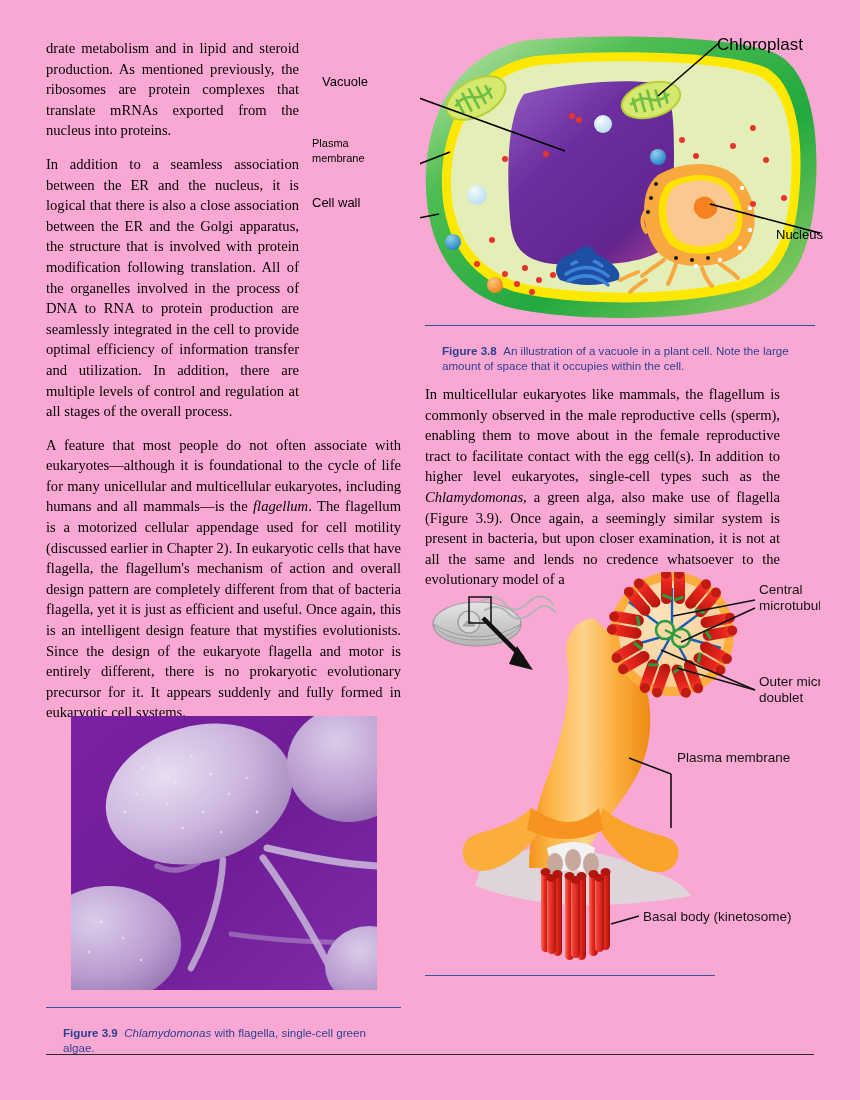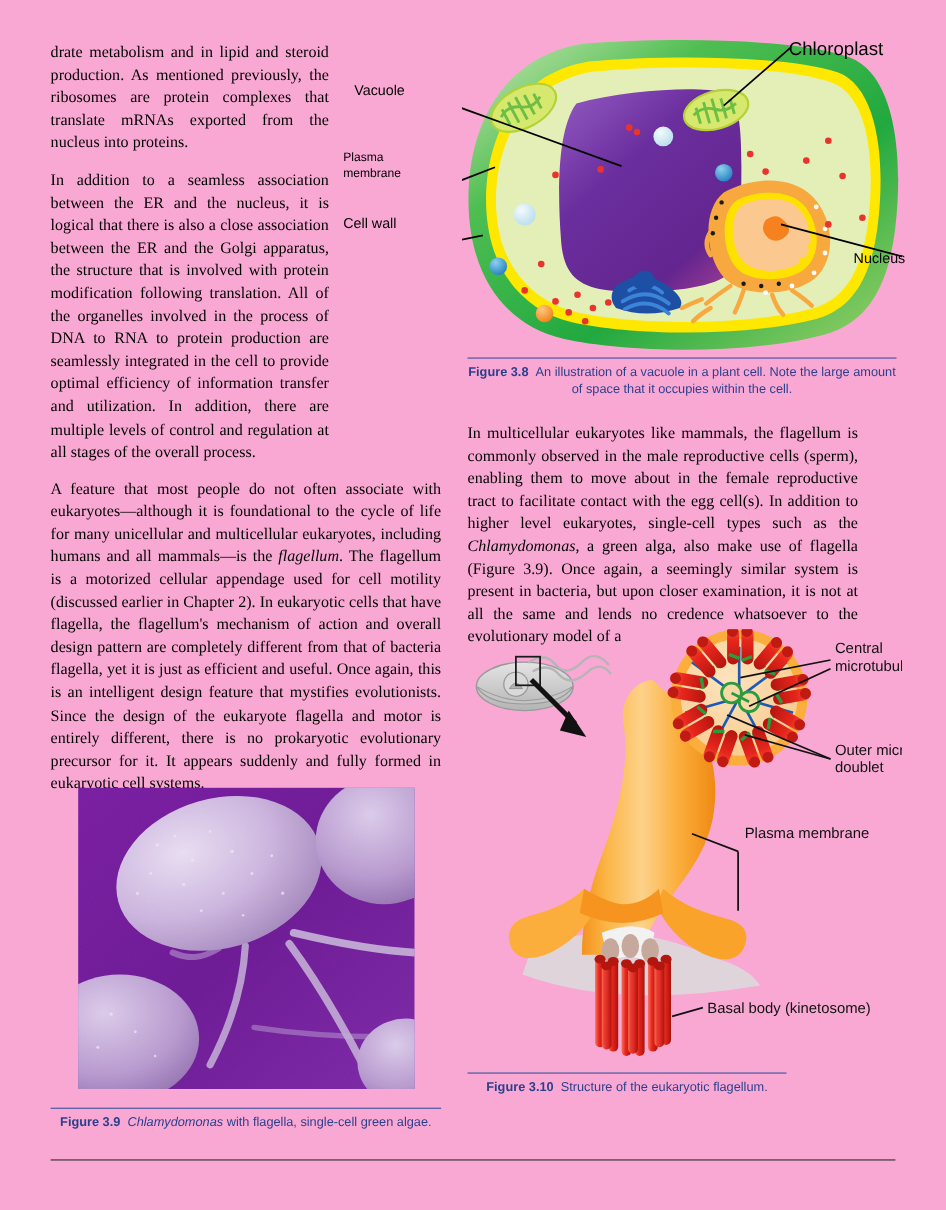--- a/index.html
+++ b/index.html
@@ -56,22 +56,22 @@
     border-top: 1.3px solid #39549b;
     margin: 0 0 5px 0;
     padding: 0;
     height: 0;
   }
   .caption {
     font-family: "Liberation Sans", sans-serif;
     font-size: 11.6px;
     line-height: 15.4px;
     color: #2b3f8c;
-    margin: 0;
-    text-align: center;
+    margin: 17px;
+    text-align: left;
   }
   .caption b { font-weight: bold; }
   .caption .ital { font-style: italic; }
 
   
   #footer-rule {
     position: absolute;
     left: 46px;
     top: 1054px;
     width: 768px;
@@ -584,21 +584,20 @@
       <text x="334" y="22" font-size="13.5">Central</text>
       <text x="334" y="38" font-size="13.5">microtubules</text>
       <text x="334" y="114" font-size="13.5">Outer microtubule</text>
       <text x="334" y="130" font-size="13.5">doublet</text>
       <text x="252" y="190" font-size="13.5">Plasma membrane</text>
       <text x="218" y="349" font-size="13.5">Basal body (kinetosome)</text>
     </svg>
 
     <div style="margin-top:8px; width:290px;">
       <hr class="fig-rule">
-      <p class="caption"><b>Figure 3.10</b>&nbsp;&nbsp;<span>Structure of the eukaryotic flagellum.</span></p>
     </div>
   </div>
 
   <div id="footer-rule"></div>
   <div id="footer">
     <span id="page-number">44</span>
     <span id="running-head">The Design and Complexity of the Cell</span>
   </div>
 
 </div>

